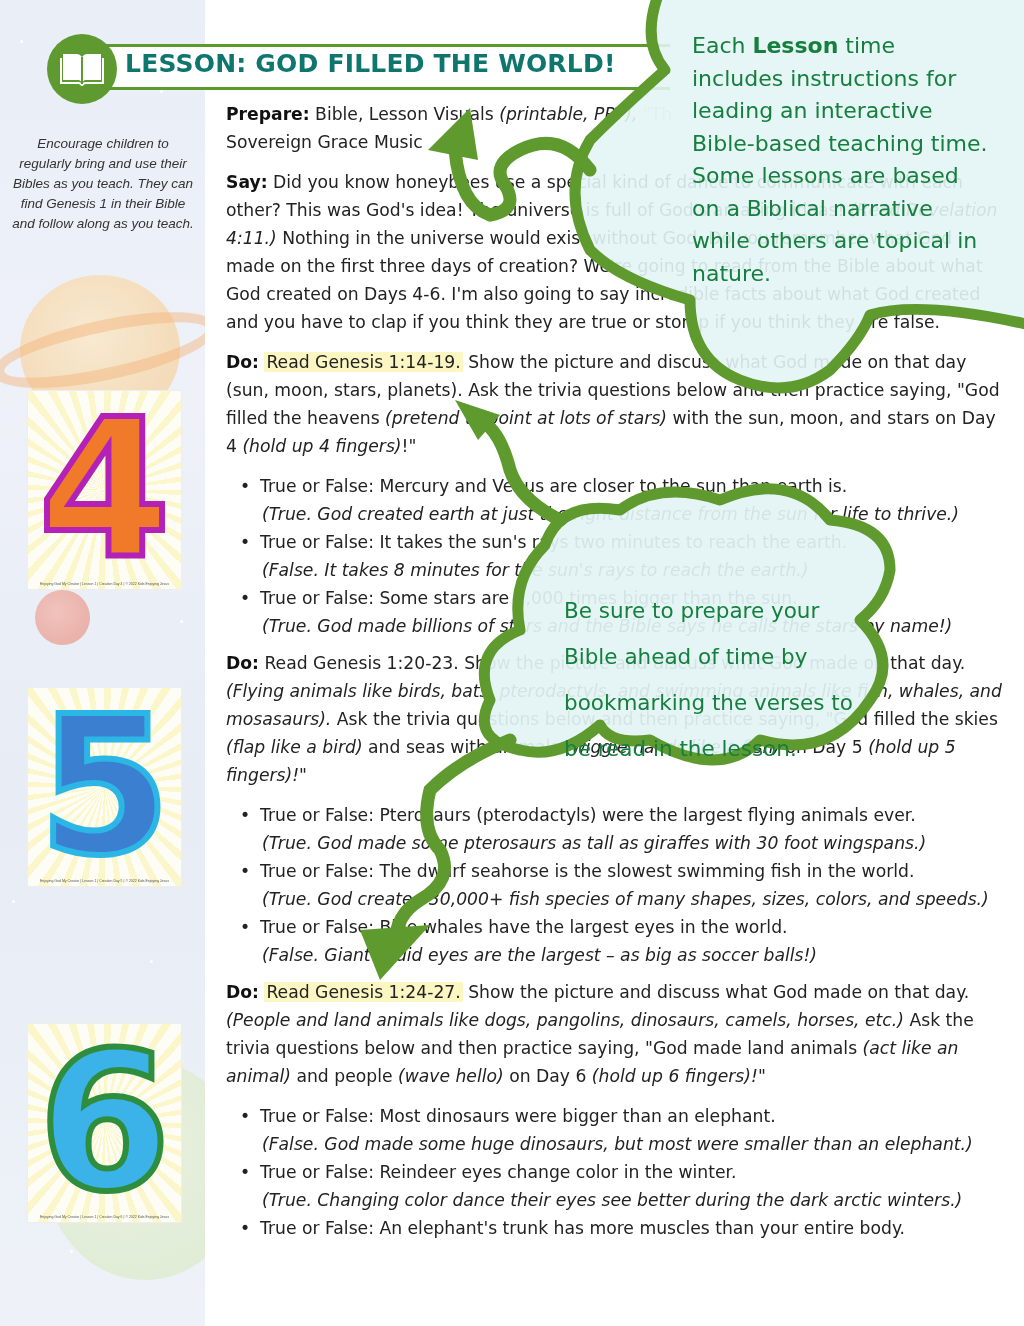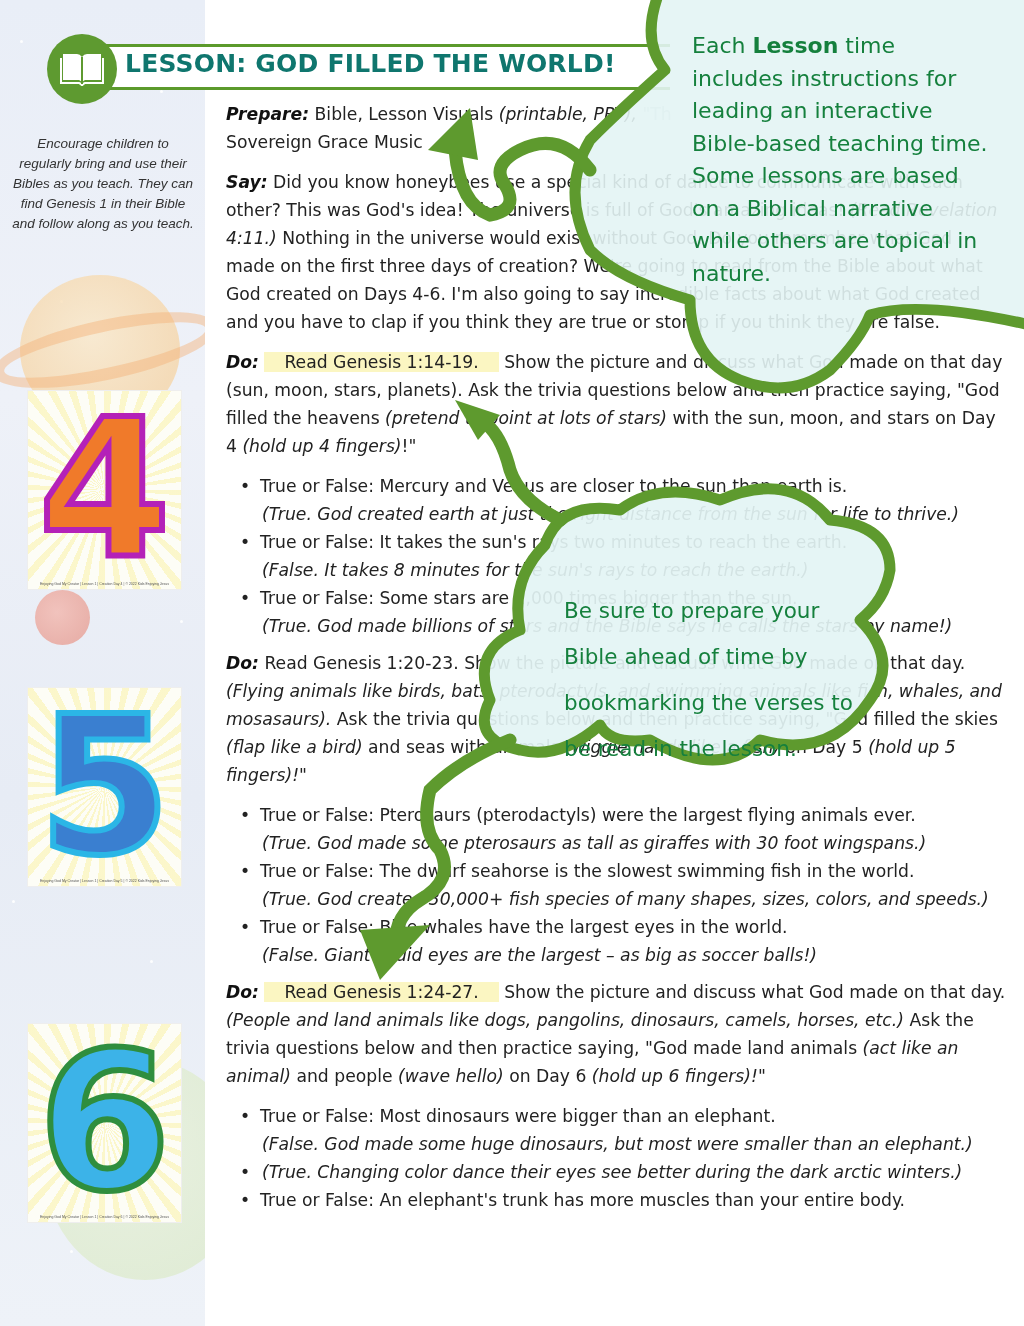--- a/index.html
+++ b/index.html
@@ -43,23 +43,23 @@
     border-top: 3px solid #5b9a2b; border-bottom: 3px solid #5b9a2b; background: #fff; }
   .header-title { position: absolute; left: 125px; top: 49px; font-family: "DejaVu Sans", sans-serif; font-weight: bold;
     font-size: 25px; letter-spacing: .2px; color: #0f766e; white-space: nowrap; }
   .book-circle { position: absolute; left: 47px; top: 34px; width: 70px; height: 70px; border-radius: 50%;
     background: #5e9a30; display: flex; align-items: center; justify-content: center; }
 
   
   .main { position: absolute; left: 226px; top: 100px; width: 780px; font-family: "DejaVu Sans", sans-serif;
     font-size: 17.2px; line-height: 28px; color: #222; }
   .para { margin-bottom: 12px; }
-  .para b { font-weight: bold; color: #111; font-style: italic; }
+  .para b { font-weight: bold; color: #111; }
   .para i, .ans { font-style: italic; }
-  .hl { background: #fbf6c2; padding: 0 20px; }
+  .hl { background: #fbf6c2; padding: 0 2px; }
   .tf-list { list-style: none; margin: 0 0 9px 14px; }
   .tf-list li { position: relative; padding-left: 20px; }
   .tf-list li::before { content: "•"; position: absolute; left: 0; top: 0; }
   .tf-list .ans { display: block; margin-left: 2px; }
   .faded { color: #c8cfd2; }
 
   .overlay { position: absolute; left: 0; top: 0; width: 1024px; height: 1326px; pointer-events: none; }
   .callout-text { position: absolute; font-family: "DejaVu Sans", sans-serif; color: #15803d; }
   .callout-1 { left: 692px; top: 30px; width: 300px; font-size: 22px; line-height: 32.5px; }
   .callout-2 { left: 564px; top: 582px; width: 300px; font-size: 21.5px; line-height: 46px; margin-top: 6px; }
@@ -138,21 +138,21 @@
     <li><span>True or False: Pterosaurs (pterodactyls) were the largest flying animals ever.</span><span class="ans">(True. God made some pterosaurs as tall as giraffes with 30 foot wingspans.)</span></li>
     <li><span>True or False: The dwarf seahorse is the slowest swimming fish in the world.</span><span class="ans">(True. God created 30,000+ fish species of many shapes, sizes, colors, and speeds.)</span></li>
     <li><span>True or False: Blue whales have the largest eyes in the world.</span><span class="ans">(False. Giant squid eyes are the largest – as big as soccer balls!)</span></li>
   </ul>
 
   <p class="para">
     <b>Do:</b> <span class="hl">Read Genesis 1:24-27.</span><span> Show the picture and discuss what God made on that day. </span><i>(People and land animals like dogs, pangolins, dinosaurs, camels, horses, etc.)</i><span> Ask the trivia questions below and then practice saying, "God made land animals </span><i>(act like an animal)</i><span> and people </span><i>(wave hello)</i><span> on Day 6 </span><i>(hold up 6 fingers)!"</i>
   </p>
   <ul class="tf-list">
     <li><span>True or False: Most dinosaurs were bigger than an elephant.</span><span class="ans">(False. God made some huge dinosaurs, but most were smaller than an elephant.)</span></li>
-    <li><span class="ans">(True. Changing color dance their eyes see better during the dark arctic winters.)</span></li>
+    <li><span>True or False: Reindeer eyes change color in the winter.</span><span class="ans">(True. Changing color dance their eyes see better during the dark arctic winters.)</span></li>
     <li><span>True or False: An elephant's trunk has more muscles than your entire body.</span></li>
   </ul>
 </div>
 
 <svg class="overlay" viewBox="0 0 1024 1326">
 
   <path d="M660 -10 Q640 40 665 70 Q620 110 590 140 Q560 190 590 250 Q620 280 690 300
            Q690 360 740 380 Q790 400 830 370 Q860 340 870 315 Q920 300 1030 325 L1030 -10 Z" fill="#e3f4f4" fill-opacity="0.9" stroke="#5e9a2e" stroke-width="11" stroke-linejoin="round"></path>
 
   <path d="M590 170 Q560 130 520 150 Q490 165 505 185 Q520 210 490 215 Q460 205 455 150" fill="none" stroke="#5e9a2e" stroke-width="13" stroke-linecap="round"></path>

